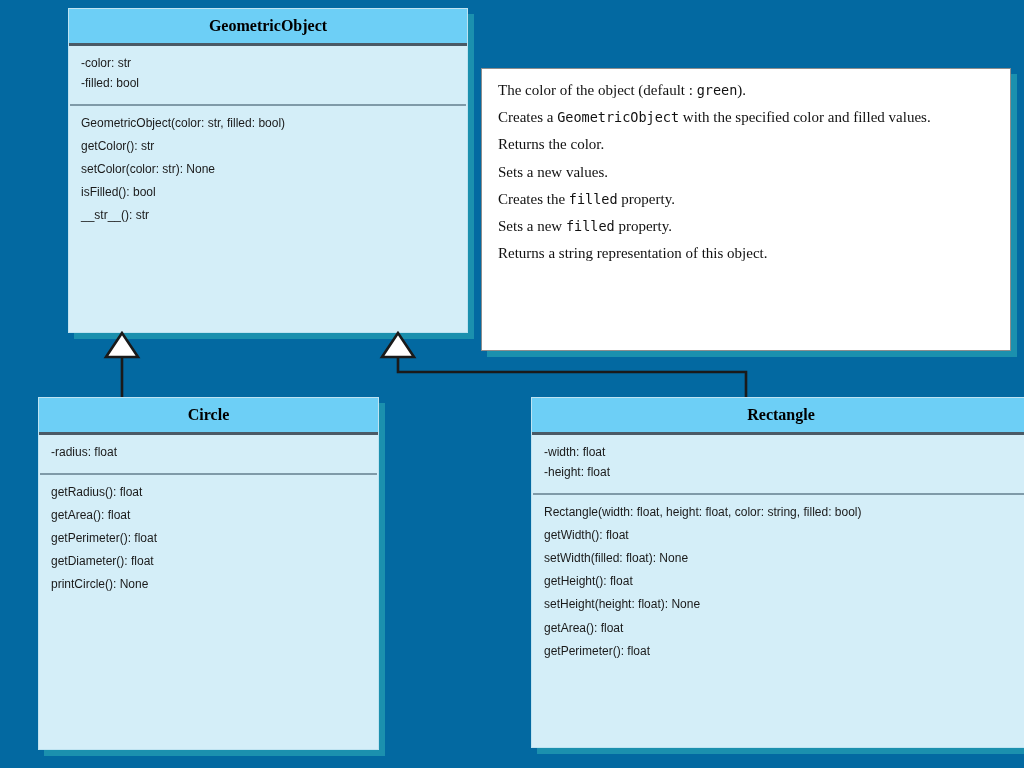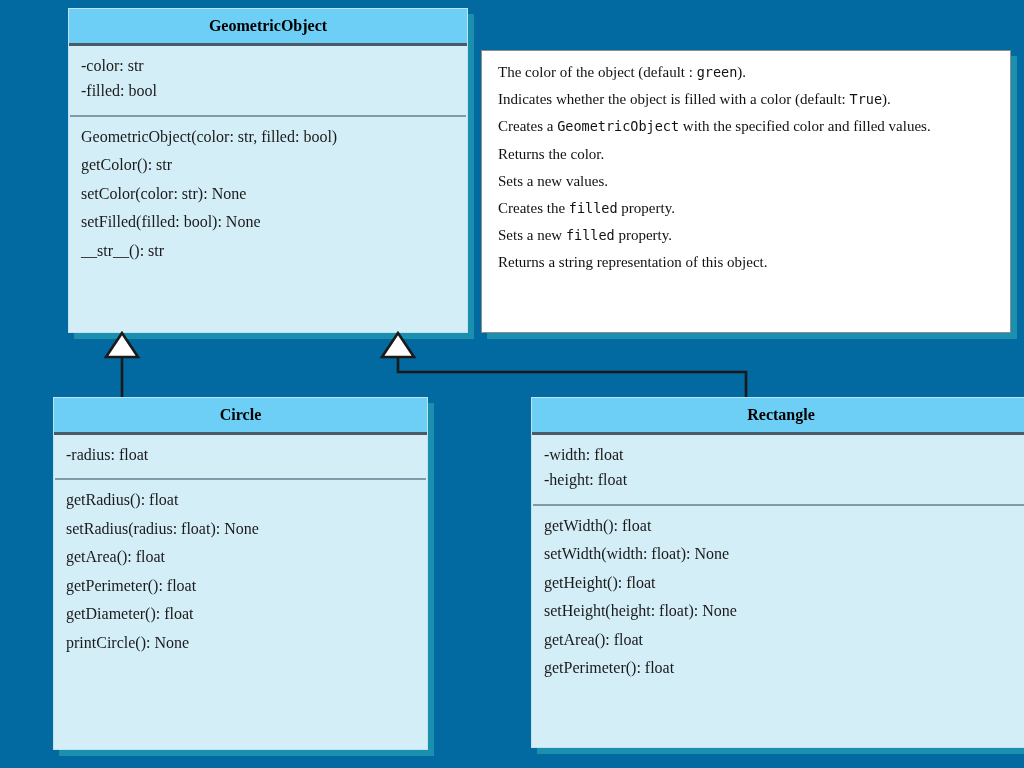--- a/index.html
+++ b/index.html
@@ -37,22 +37,22 @@
   }
   .uml-compartment {
     padding: 9px 10px 9px 12px;
   }
   .uml-divider {
     height: 0;
     border-top: 2px solid #7f9aa8;
     margin: 0 1px;
   }
   .member {
-    font-family: Liberation Serif, serif;
-    font-size: 16px;
+    font-family: Liberation Sans, sans-serif;
+    font-size: 12px;
     color: #1a1a1a;
     line-height: 1.34;
     margin: 0 0 7px 0;
     white-space: pre-wrap;
     padding-left: 1.35em;
     text-indent: -1.35em;
   }
   .member:last-child { margin-bottom: 0; }
   .attrs .member { margin-bottom: 4px; }
 
@@ -97,62 +97,61 @@
     <div class="uml-header">GeometricObject</div>
     <div class="uml-compartment attrs" id="geo-attrs">
         <div class="member">-color: str</div>
         <div class="member">-filled: bool</div>
       </div>
     <div class="uml-divider"></div>
     <div class="uml-compartment" id="geo-methods">
         <div class="member">GeometricObject(color: str, filled: bool)</div>
         <div class="member">getColor(): str</div>
         <div class="member">setColor(color: str): None</div>
-        <div class="member">setFilled(filled: bool): None</div>
+        <div class="member">isFilled(): bool</div>
         <div class="member">__str__(): str</div>
       </div>
   </div>
 
-  <div class="note-box" style="left:481px; top:50px; width:530px; height:283px;" id="note-box">
+  <div class="note-box" style="left:481px; top:68px; width:530px; height:283px;" id="note-box">
       <div class="note-line"><span>The color of the object (default : </span><span class="code">green</span><span>).</span></div>
-      <div class="note-line"><span>Indicates whether the object is filled with a color (default: </span><span class="code">True</span><span>).</span></div>
       <div class="note-line"><span>Creates a </span><span class="code">GeometricObject</span><span> with the specified color and filled values.</span></div>
       <div class="note-line"><span>Returns the color.</span></div>
       <div class="note-line"><span>Sets a new values.</span></div>
       <div class="note-line"><span>Creates the </span><span class="code">filled</span><span> property.</span></div>
       <div class="note-line"><span>Sets a new </span><span class="code">filled</span><span> property.</span></div>
       <div class="note-line"><span>Returns a string representation of this object.</span></div>
     </div>
 
-  <div class="uml-box" id="box-circle" style="left:53px; top:397px; width:375px; height:353px;">
+  <div class="uml-box" id="box-circle" style="left:38px; top:397px; width:341px; height:353px;">
     <div class="uml-header">Circle</div>
     <div class="uml-compartment attrs" id="circle-attrs">
         <div class="member">-radius: float</div>
       </div>
     <div class="uml-divider"></div>
     <div class="uml-compartment" id="circle-methods">
         <div class="member">getRadius(): float</div>
-        <div class="member">setRadius(radius: float): None</div>
         <div class="member">getArea(): float</div>
         <div class="member">getPerimeter(): float</div>
         <div class="member">getDiameter(): float</div>
         <div class="member">printCircle(): None</div>
       </div>
   </div>
 
   <div class="uml-box" id="box-rectangle" style="left:497px; top:397px; width:500px; height:351px;margin-left:34px;">
     <div class="uml-header">Rectangle</div>
     <div class="uml-compartment attrs" id="rect-attrs">
         <div class="member">-width: float</div>
         <div class="member">-height: float</div>
       </div>
     <div class="uml-divider"></div>
     <div class="uml-compartment" id="rect-methods">
+        <div class="member">Rectangle(width: float, height: float, color: string, filled: bool)</div>
         <div class="member">getWidth(): float</div>
-        <div class="member">setWidth(width: float): None</div>
+        <div class="member">setWidth(filled: float): None</div>
         <div class="member">getHeight(): float</div>
         <div class="member">setHeight(height: float): None</div>
         <div class="member">getArea(): float</div>
         <div class="member">getPerimeter(): float</div>
       </div>
   </div>
 
   <svg id="connectors" viewBox="0 0 1024 768">
 
     <g>

